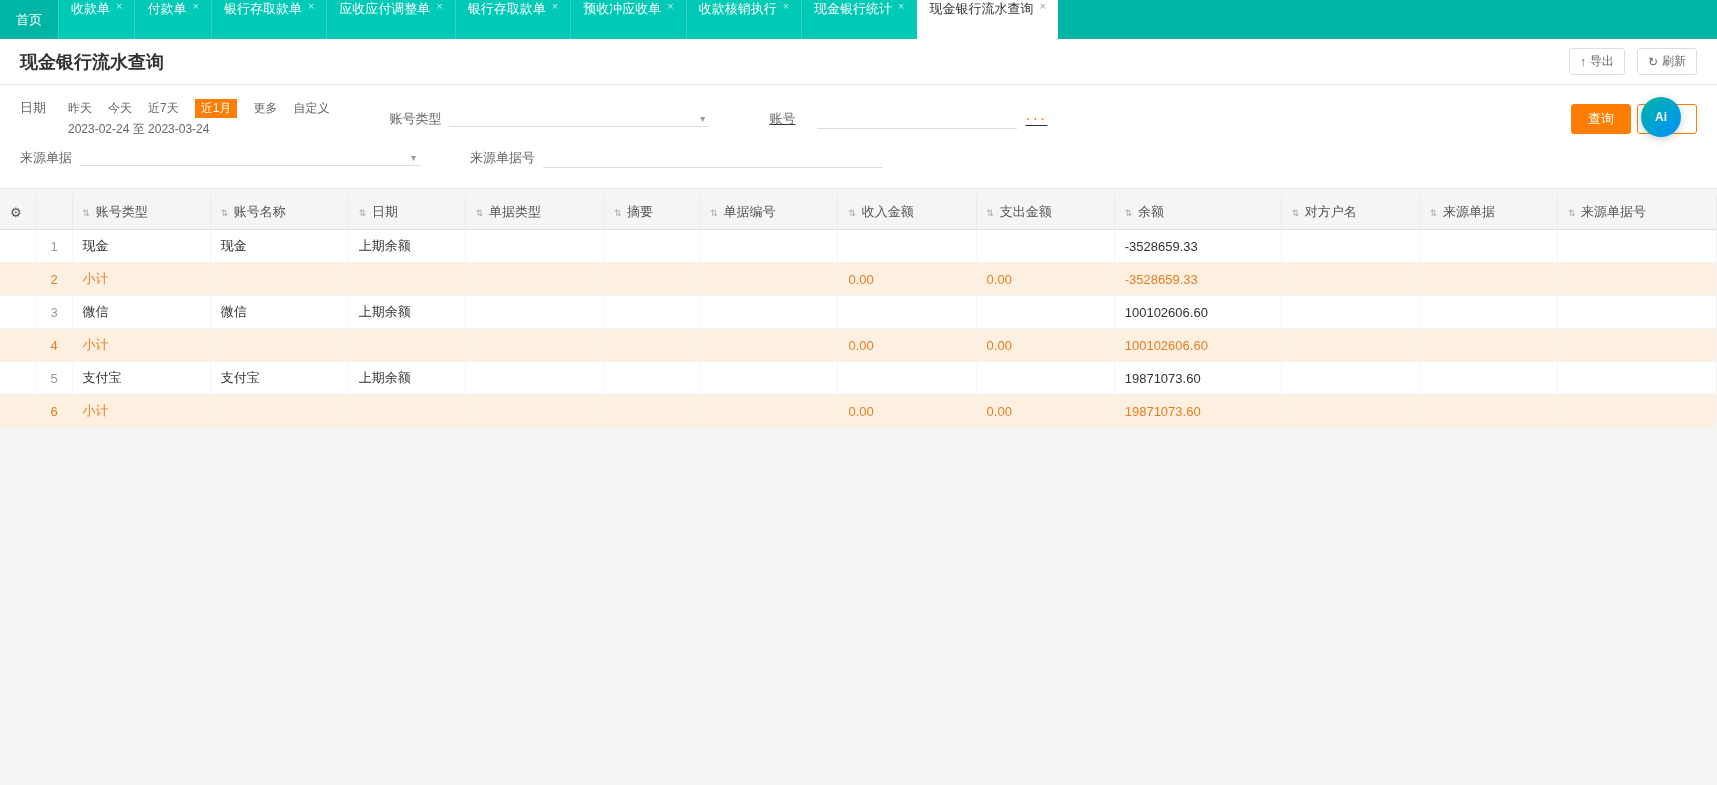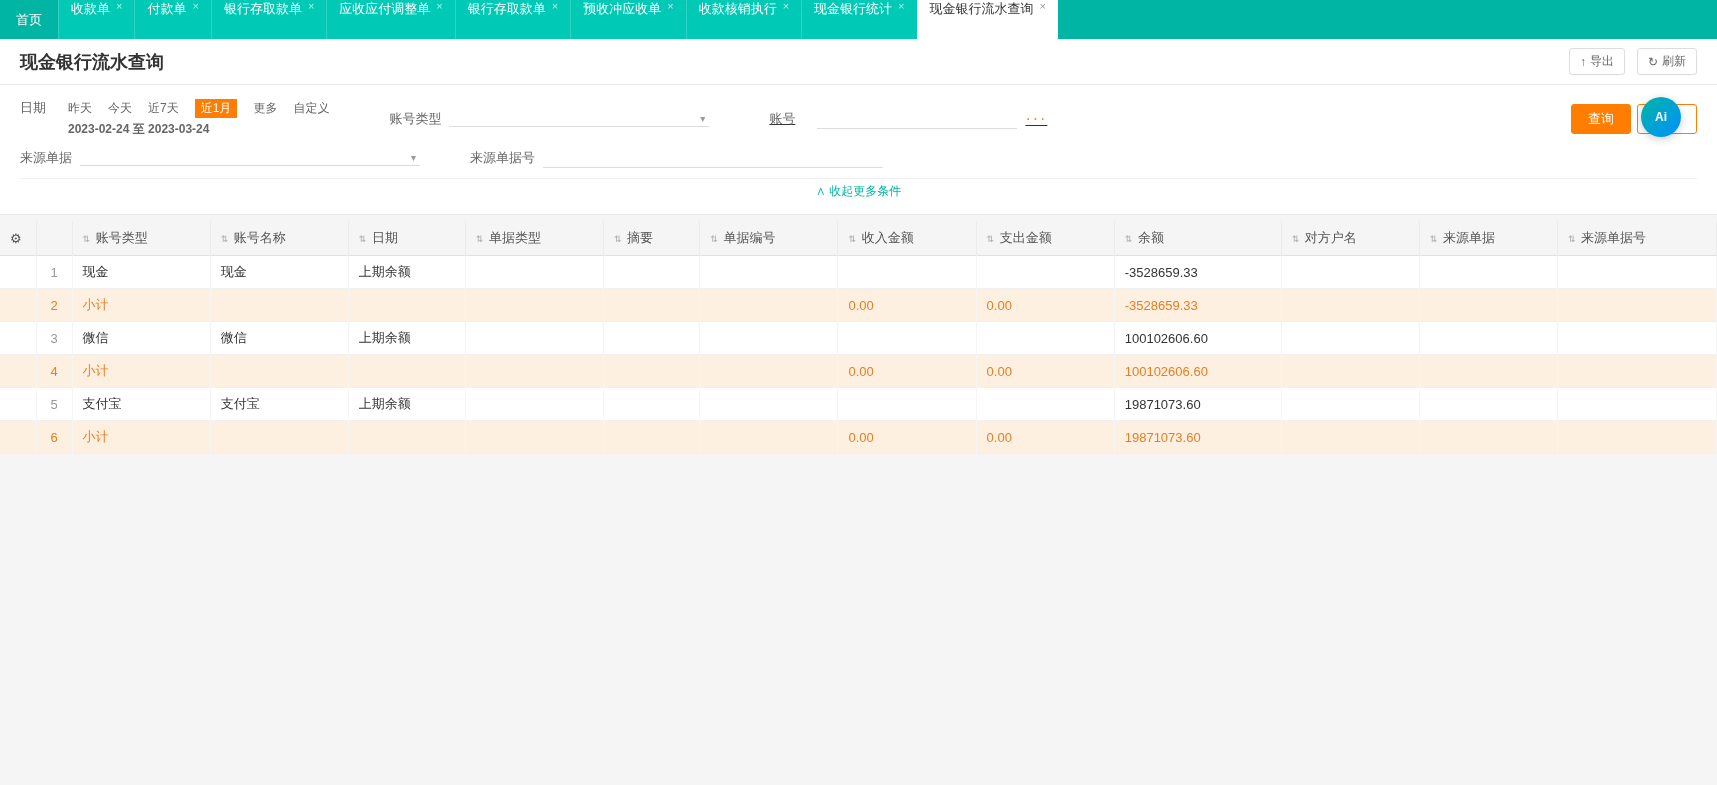--- a/index.html
+++ b/index.html
@@ -134,21 +134,20 @@
       background: #ff7d00;
       color: #fff;
       padding: 1px 6px;
       border-radius: 0;
       font-size: 12px;
     }
     .date-range {
       font-size: 12px;
       color: #666;
       margin-top: 3px;
-      font-weight: bold;
     }
     .filter-input {
       border: none;
       border-bottom: 1px solid #ddd;
       padding: 2px 4px;
       font-size: 13px;
       width: 220px;
       outline: none;
       background: transparent;
     }
@@ -359,24 +358,20 @@
         <span class="chevron-down">▾</span>
       </div>
     </div>
 
     <div style="display:flex;align-items:center;gap:8px;margin-left:30px;">
       <span class="filter-label">来源单据号</span>
       <input class="filter-input" type="text" style="width: 340px;">
     </div>
   </div>
 
-  <div class="more-conditions">
-    <span>∧</span>
-    <span>收起更多条件</span>
-  </div>
 </div>
 
 <div class="table-container">
   <table>
     <thead>
       <tr>
         <th style="width:36px;">
           <span>⚙</span>
         </th>
         <th style="width:36px;text-align:center;"></th>

